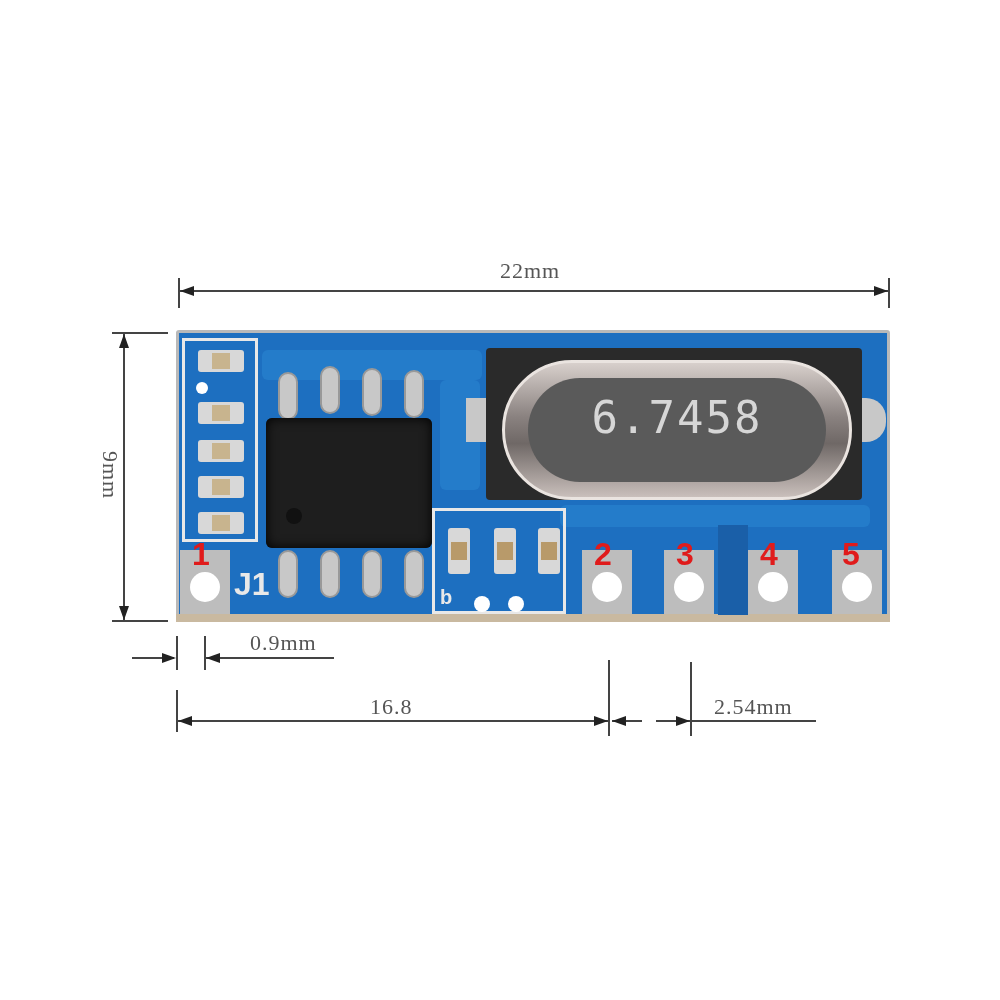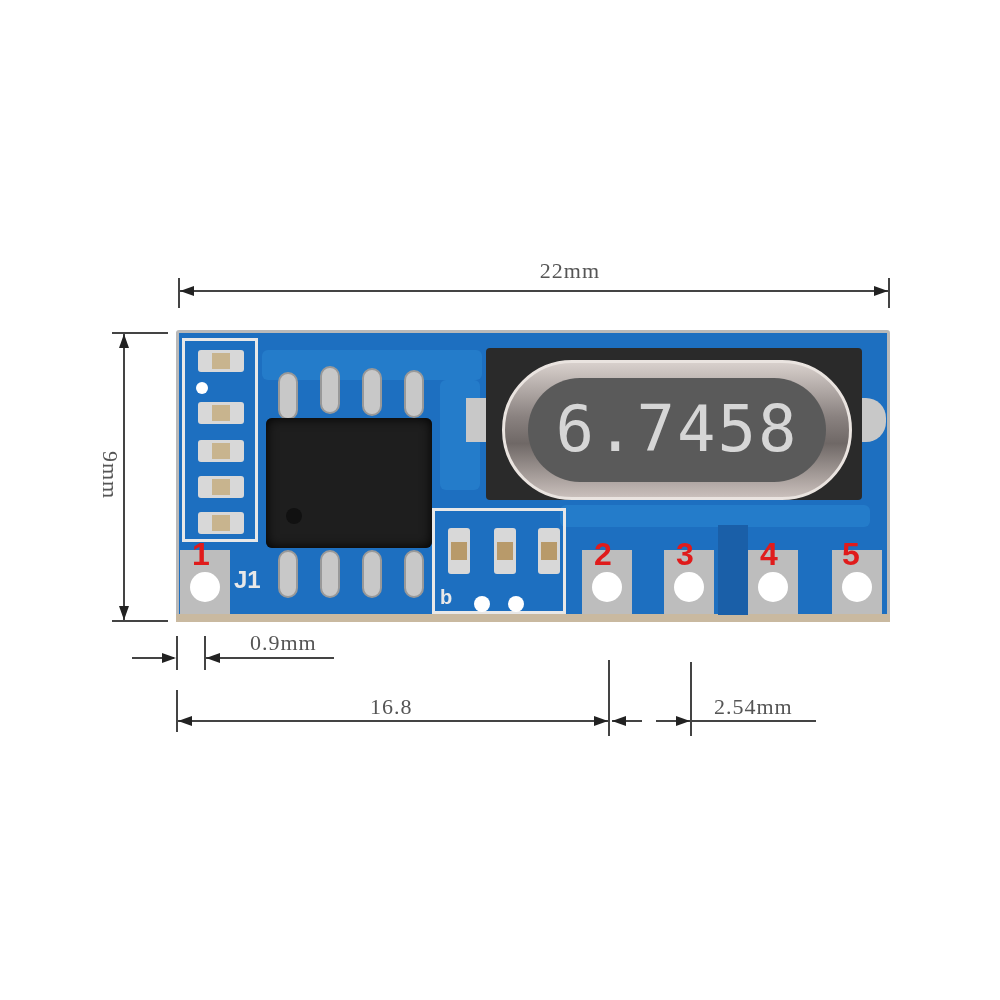--- a/index.html
+++ b/index.html
@@ -31,40 +31,40 @@
   .chip-dot { left: 286px; top: 508px; width: 16px; height: 16px; border-radius: 50%; background: #111; }
   .leg { position: absolute; width: 20px; height: 48px; background: #c8c8c8; border-radius: 10px;
          border: 2px solid #999; box-sizing: border-box; }
   .crystal-base { left: 486px; top: 348px; width: 376px; height: 152px; background: #2a2a2a; border-radius: 4px; }
   .crystal { left: 502px; top: 360px; width: 350px; height: 140px; border-radius: 70px;
              background: linear-gradient(#d8d0cc, #8a8280 40%, #6f6866 60%, #c9bfbb);
              border: 3px solid #eae4e0; box-sizing: border-box; }
   .crystal-inner { left: 528px; top: 378px; width: 298px; height: 104px; border-radius: 52px;
                    background: #5a5a5a; }
   .crystal-label { left: 528px; top: 392px; width: 298px; text-align: center;
-                   font-family: "DejaVu Sans Mono", monospace; font-size: 64px; color: #d6d6d6; letter-spacing: 2px; }
+                   font-family: "DejaVu Sans Mono", monospace; font-size: 44px; color: #d6d6d6; letter-spacing: 2px; }
   .tab { position: absolute; background: #c8c8c8; }
   .pad { position: absolute; width: 50px; height: 64px; background: #bdbdbd; }
   .hole { position: absolute; width: 30px; height: 30px; border-radius: 50%; background: #fff; left: 10px; top: 22px; }
   .pin-num { position: absolute; font-family: "Liberation Sans", sans-serif; font-weight: bold;
              color: #e01b1b; font-size: 32px; }
   .silk-text { position: absolute; font-family: "Liberation Sans", sans-serif; font-weight: bold;
-               color: #e8e8e8; font-size: 24px; }
+               color: #e8e8e8; font-size: 32px; }
   .small-hole { position: absolute; width: 16px; height: 16px; border-radius: 50%; background: #fff; }
 </style>
 </head>
 <body>
 
 <div>
   <div class="line-v" style="left:178px; top:278px; height:30px;"></div>
   <div class="line-v" style="left:888px; top:278px; height:30px;"></div>
   <div class="line-h" style="left:180px; top:290px; width:708px;"></div>
   <div class="arrow-l" style="left:180px; top:286px;"></div>
   <div class="arrow-r" style="left:874px; top:286px;"></div>
-  <div class="abs dim-text" style="left:500px; top:258px; width:100px; text-align:right;">22mm</div>
+  <div class="abs dim-text" style="left:500px; top:258px; width:100px; text-align:left;">22mm</div>
 </div>
 
 <div>
   <div class="line-h" style="left:112px; top:332px; width:56px;"></div>
   <div class="line-h" style="left:112px; top:620px; width:56px;"></div>
   <div class="line-v" style="left:123px; top:334px; height:286px;"></div>
   <div class="arrow-u" style="left:119px; top:334px;"></div>
   <div class="arrow-d" style="left:119px; top:606px;"></div>
   <div class="abs dim-text" style="left:70px; top:462px; width:80px; text-align:center; transform:rotate(90deg);">9mm</div>
 </div>

